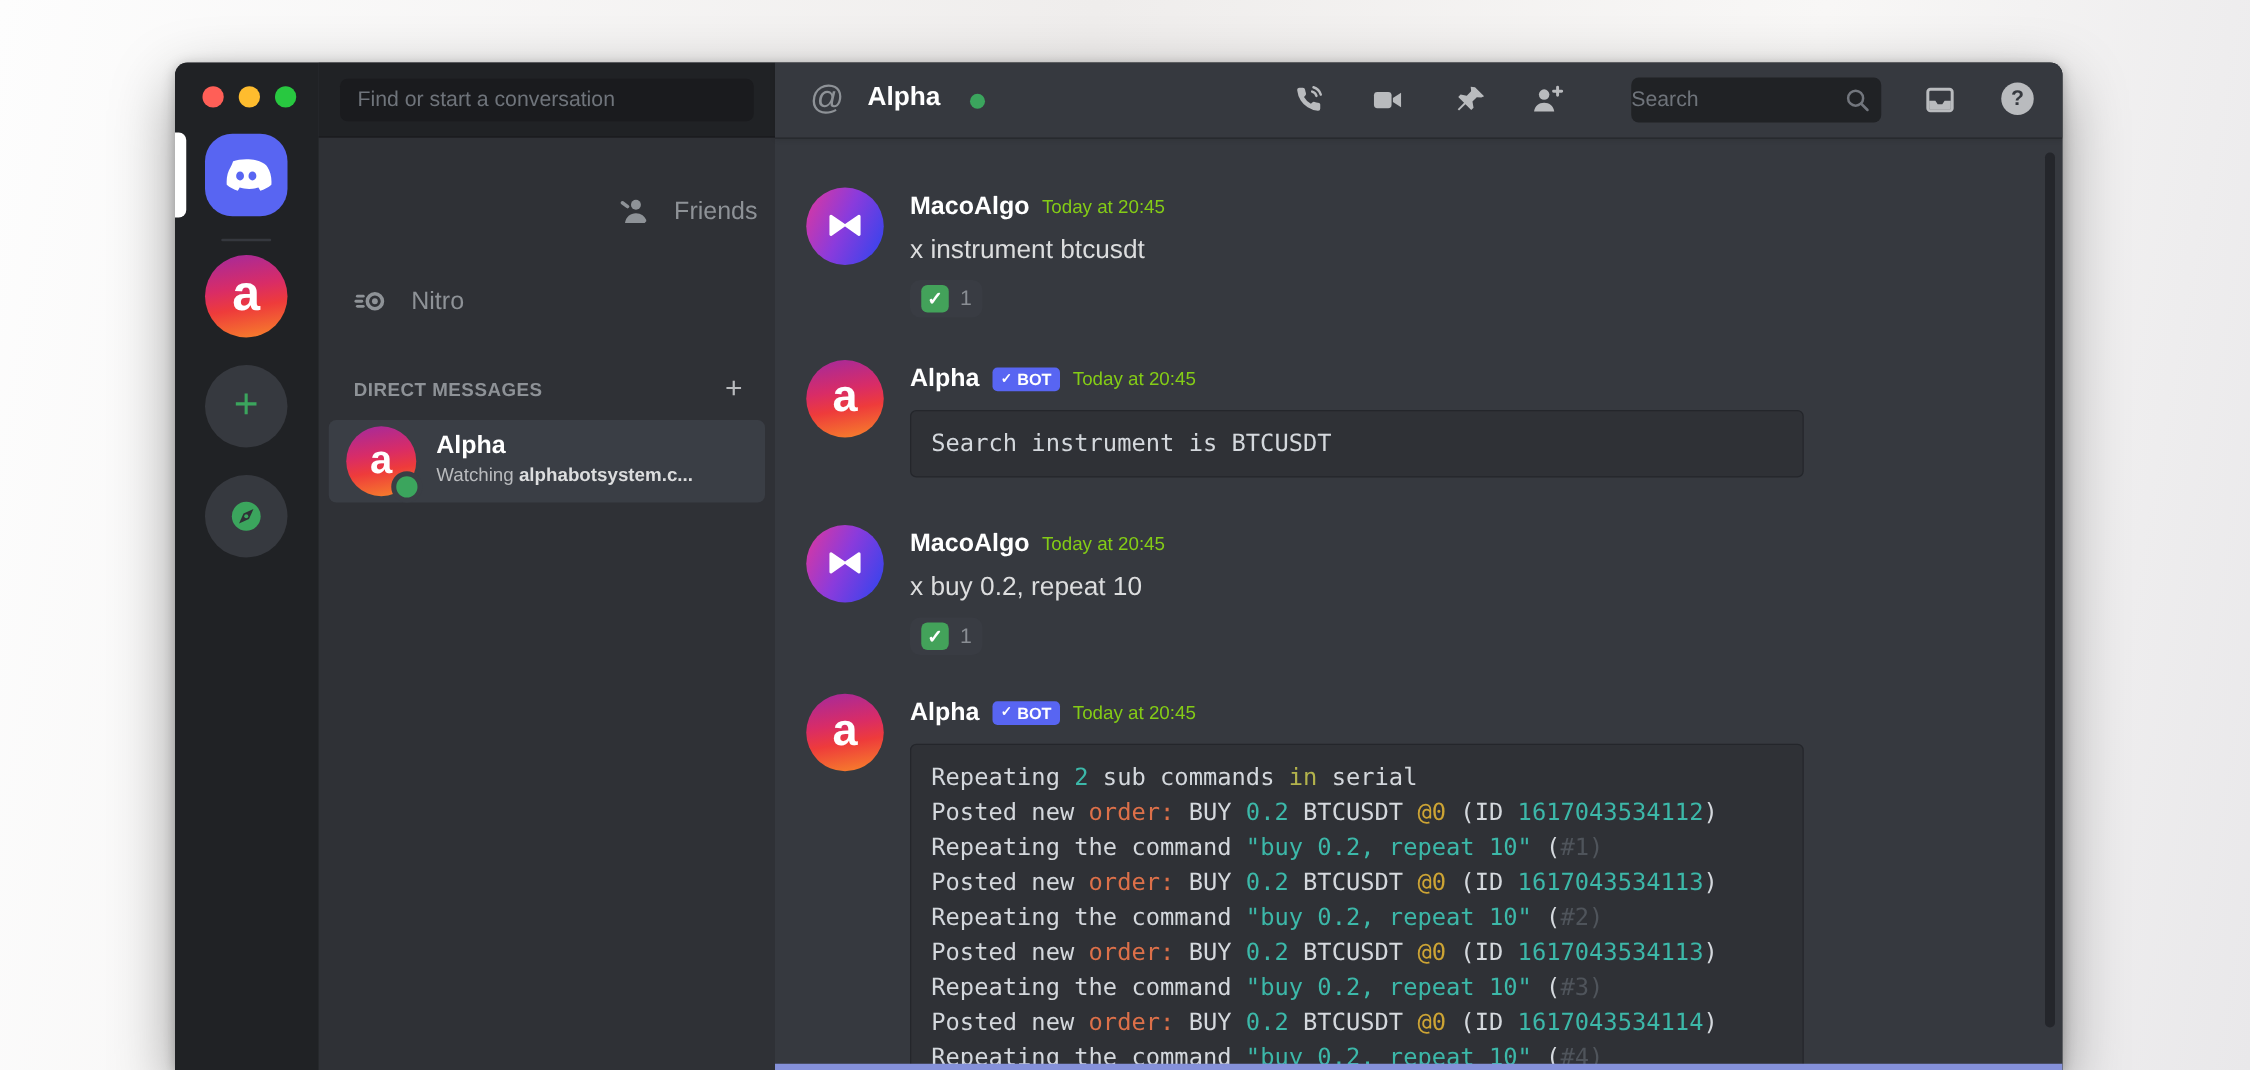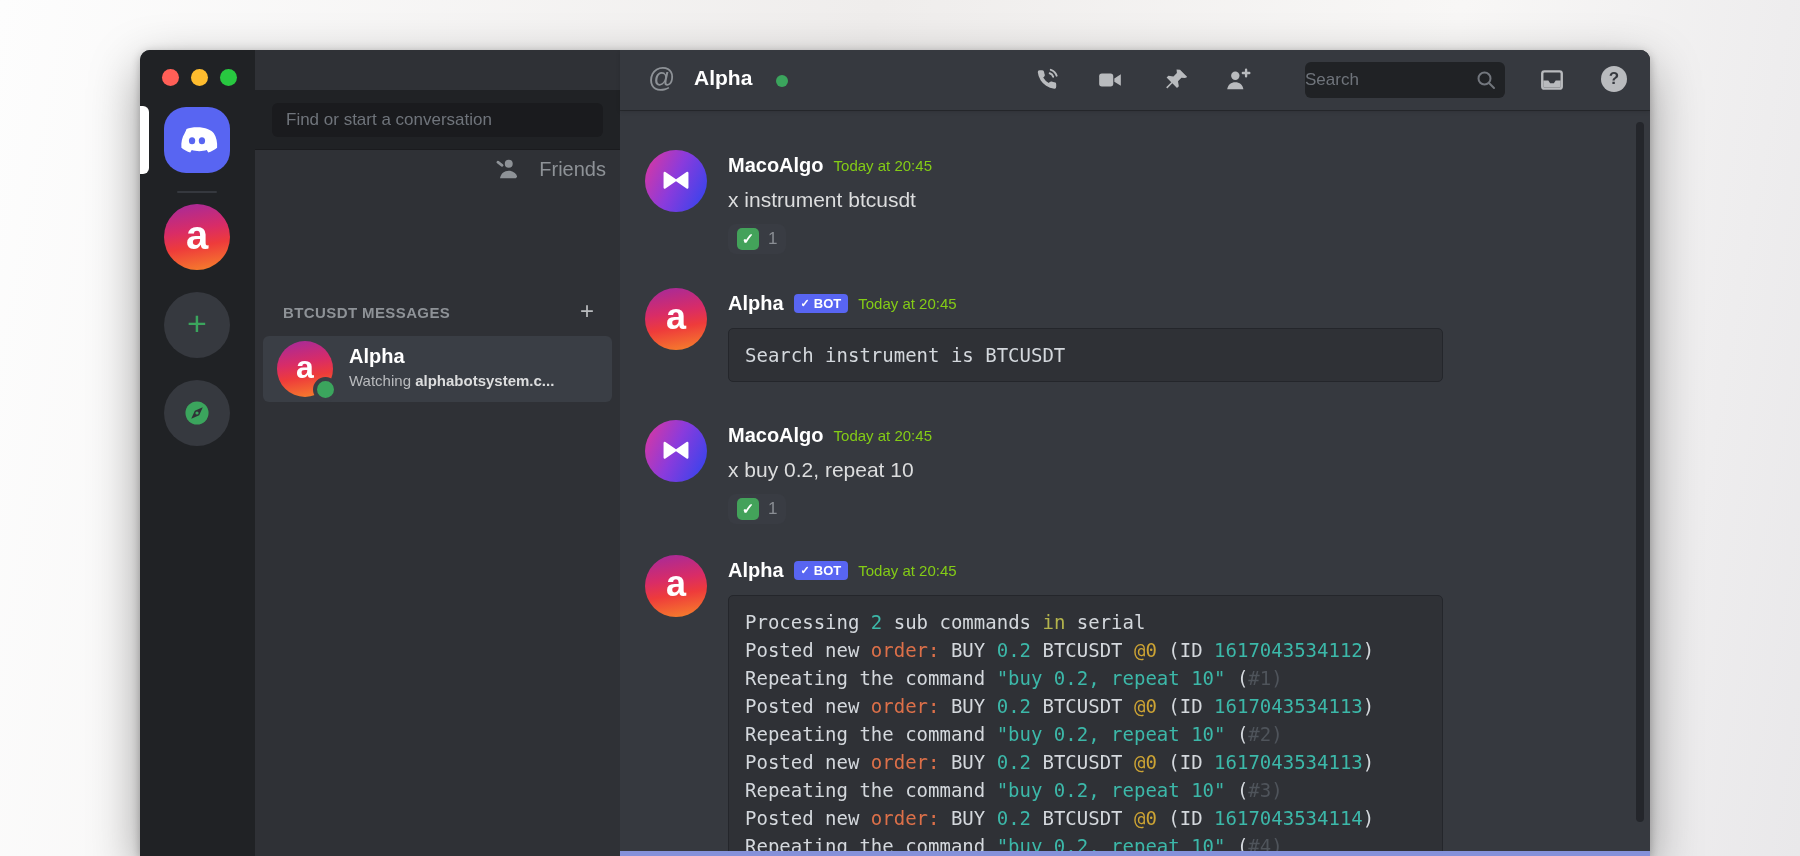--- a/index.html
+++ b/index.html
@@ -24,21 +24,21 @@
   .rail-btn.home{border-radius:22px;background:var(--blurple);top:57px;}
   .rail-divider{position:absolute;left:37px;top:141px;width:40px;height:2px;background:#35383e;border-radius:1px;}
   .rail-btn.alpha{top:154px;background:linear-gradient(170deg,#a32a9e 0%,#d92c66 40%,#ee3b3b 62%,#f7862a 100%);}
   .alpha-letter{color:#fff;font-weight:700;font-size:40px;line-height:1;transform:translateY(-2px);}
   .rail-btn.add{top:242px;}
   .rail-btn.explore{top:330px;}
   .plus-glyph{color:var(--green);font-size:34px;font-weight:400;line-height:1;transform:translateY(-2px);}
   
   .sidebar{position:absolute;left:115px;top:0;width:365px;height:100%;background:var(--sidebar_bg);}
   .sidebar-top{position:absolute;left:0;top:0;width:100%;height:60px;background:var(--rail_bg);
-    border-bottom:1px solid #1a1b1e;box-sizing:border-box;margin-top:40px;}
+    border-bottom:1px solid #1a1b1e;box-sizing:border-box;}
   .find{position:absolute;left:17px;top:13px;width:331px;height:34px;background:#1a1b1e;border-radius:6px;
     color:#6f747b;font-size:17px;line-height:34px;padding-left:14px;box-sizing:border-box;
     white-space:nowrap;overflow:hidden;}
   .nav-row{position:absolute;left:14px;width:337px;height:46px;border-radius:6px;
     display:flex;align-items:center;gap:18px;padding-left:14px;box-sizing:border-box;
     color:#8e9297;font-size:20px;font-weight:500;}
   .nav-row.friends{top:96px;justify-content:flex-end;}
   .nav-row.nitro{top:168px;}
   .dm-header{position:absolute;left:28px;top:254px;color:#8e9297;font-size:15px;font-weight:700;
     letter-spacing:.4px;}
@@ -156,21 +156,35 @@
     <div class="nav-row friends">
       <span>
         <svg width="28" height="28" viewBox="0 0 24 24">
           <circle cx="13.5" cy="7.5" r="3.4" fill="#8e9297"></circle>
           <path d="M6 20c.6-4.2 3.7-6.6 7.5-6.6 3.4 0 6.3 2 7.2 5.3L19.5 20z" fill="#8e9297"></path>
           <path d="M4.2 6.2l3.6 2.6" stroke="#8e9297" stroke-width="2.4" stroke-linecap="round" fill="none"></path>
         </svg>
       </span>
       <span>Friends</span>
     </div>
-    <div class="dm-header">BTCUSDT MESSAGES</div>
+    <div class="nav-row nitro">
+      <span>
+        <svg width="28" height="28" viewBox="0 0 24 24">
+          <circle cx="14.5" cy="12" r="5.2" fill="none" stroke="#8e9297" stroke-width="2.4"></circle>
+          <circle cx="14.5" cy="12" r="2" fill="#8e9297"></circle>
+          <g stroke="#8e9297" stroke-width="2" stroke-linecap="round">
+            <line x1="2.5" y1="8.5" x2="6.5" y2="8.5"></line>
+            <line x1="1.5" y1="12" x2="5.5" y2="12"></line>
+            <line x1="2.5" y1="15.5" x2="6.5" y2="15.5"></line>
+          </g>
+        </svg>
+      </span>
+      <span>Nitro</span>
+    </div>
+    <div class="dm-header">DIRECT MESSAGES</div>
     <div class="dm-add">+</div>
     <div class="dm-row">
       <div class="dm-avatar">
         <span class="alpha-letter">a</span>
       </div>
       <div class="dm-status"></div>
       <div class="dm-name">Alpha</div>
       <div class="dm-activity"><span>Watching </span><b>alphabotsystem.c...</b></div>
     </div>
   </div>
@@ -274,21 +288,21 @@
           </div>
           <div class="mcontent">
             <div class="mhead">
               <span class="author">Alpha</span>
               <span class="bot-badge">
                 <span class="bcheck">✓</span>
                 <span>BOT</span>
               </span>
               <span class="mtime">Today at 20:45</span>
             </div>
-            <pre class="codeblock"><span class="seg-plain">Processing </span><span class="seg-num">2</span><span class="seg-plain"> sub commands </span><span class="seg-kw">in</span><span class="seg-plain"> serial</span>
+            <pre class="codeblock"><span class="seg-plain">Repeating </span><span class="seg-num">2</span><span class="seg-plain"> sub commands </span><span class="seg-kw">in</span><span class="seg-plain"> serial</span>
 <span class="seg-plain">Posted new </span><span class="seg-orange">order:</span><span class="seg-plain"> BUY </span><span class="seg-num">0.2</span><span class="seg-plain"> BTCUSDT </span><span class="seg-gold">@0</span><span class="seg-plain"> (ID </span><span class="seg-num">1617043534112</span><span class="seg-plain">)</span>
 <span class="seg-plain">Repeating the command </span><span class="seg-num">"buy 0.2, repeat 10"</span><span class="seg-plain"> (</span><span class="seg-dim">#1)</span>
 <span class="seg-plain">Posted new </span><span class="seg-orange">order:</span><span class="seg-plain"> BUY </span><span class="seg-num">0.2</span><span class="seg-plain"> BTCUSDT </span><span class="seg-gold">@0</span><span class="seg-plain"> (ID </span><span class="seg-num">1617043534113</span><span class="seg-plain">)</span>
 <span class="seg-plain">Repeating the command </span><span class="seg-num">"buy 0.2, repeat 10"</span><span class="seg-plain"> (</span><span class="seg-dim">#2)</span>
 <span class="seg-plain">Posted new </span><span class="seg-orange">order:</span><span class="seg-plain"> BUY </span><span class="seg-num">0.2</span><span class="seg-plain"> BTCUSDT </span><span class="seg-gold">@0</span><span class="seg-plain"> (ID </span><span class="seg-num">1617043534113</span><span class="seg-plain">)</span>
 <span class="seg-plain">Repeating the command </span><span class="seg-num">"buy 0.2, repeat 10"</span><span class="seg-plain"> (</span><span class="seg-dim">#3)</span>
 <span class="seg-plain">Posted new </span><span class="seg-orange">order:</span><span class="seg-plain"> BUY </span><span class="seg-num">0.2</span><span class="seg-plain"> BTCUSDT </span><span class="seg-gold">@0</span><span class="seg-plain"> (ID </span><span class="seg-num">1617043534114</span><span class="seg-plain">)</span>
 <span class="seg-plain">Repeating the command </span><span class="seg-num">"buy 0.2, repeat 10"</span><span class="seg-plain"> (</span><span class="seg-dim">#4)</span></pre>
           </div>
         </div>

